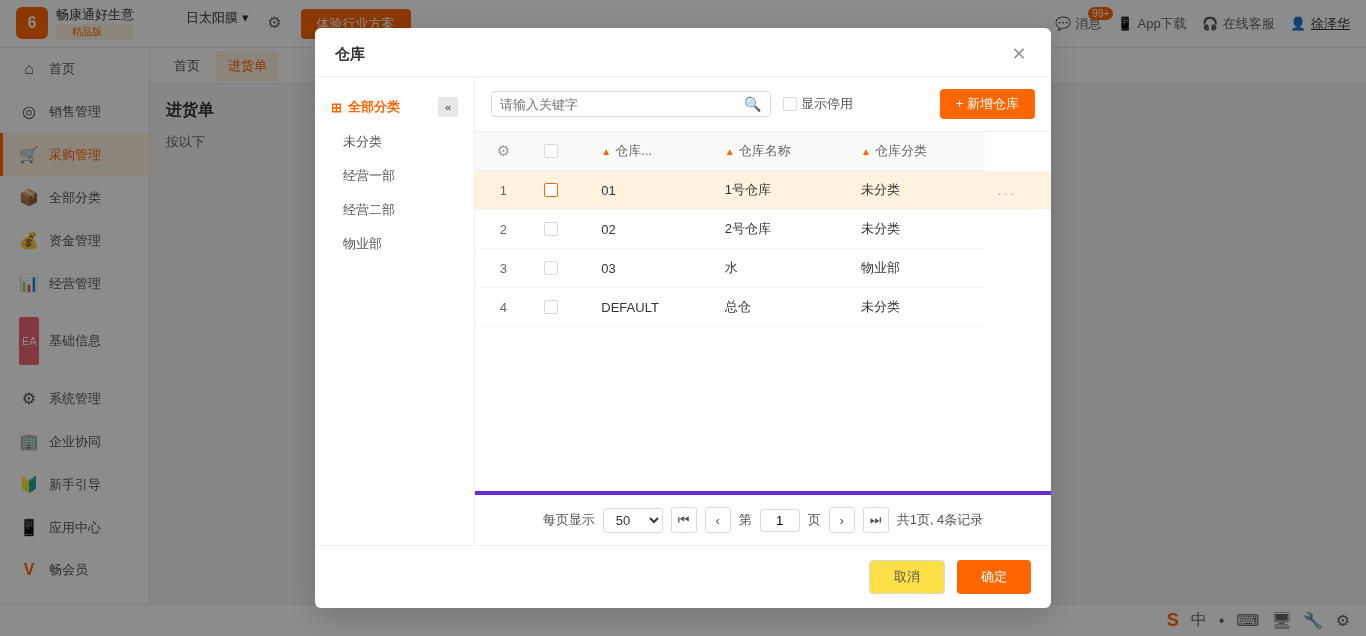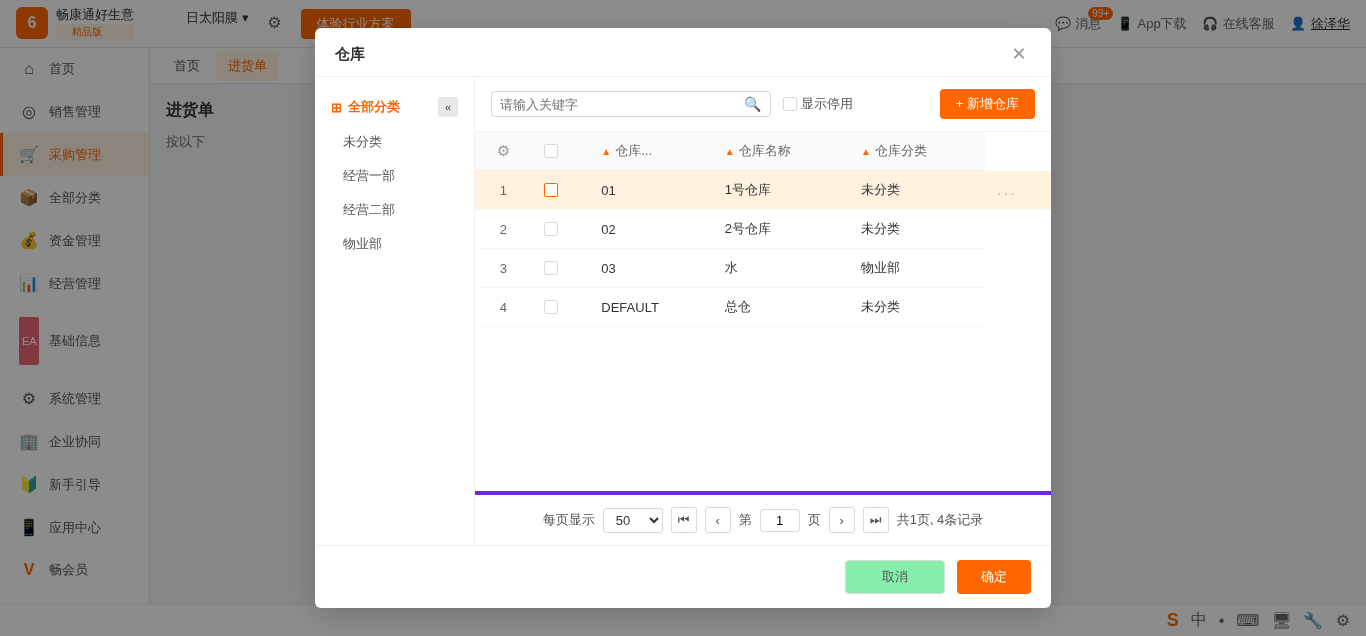--- a/index.html
+++ b/index.html
@@ -245,22 +245,22 @@
       padding: 3px 6px; text-align: center; font-size: 13px;
     }
 
     
     .modal-footer {
       display: flex; justify-content: flex-end; gap: 12px;
       padding: 14px 20px;
       border-top: 1px solid #f0f0f0;
     }
     .btn-cancel {
-      padding: 7px 36px; border: 1px solid #d9d9d9; border-radius: 4px;
-      background: #86efac; color: #555; cursor: pointer; font-size: 13px; font-family: Liberation Mono, monospace;
+      padding: 7px 24px; border: 1px solid #d9d9d9; border-radius: 4px;
+      background: #fde047; color: #555; cursor: pointer; font-size: 13px; font-family: Liberation Mono, monospace;
     }
     .btn-confirm {
       padding: 7px 24px; border: none; border-radius: 4px;
       background: #f60; color: #fff; cursor: pointer; font-size: 13px;
     }
 
     
     .bottom-bar {
       position: fixed; bottom: 0; left: 0; right: 0;
       height: 32px; background: #fff;

